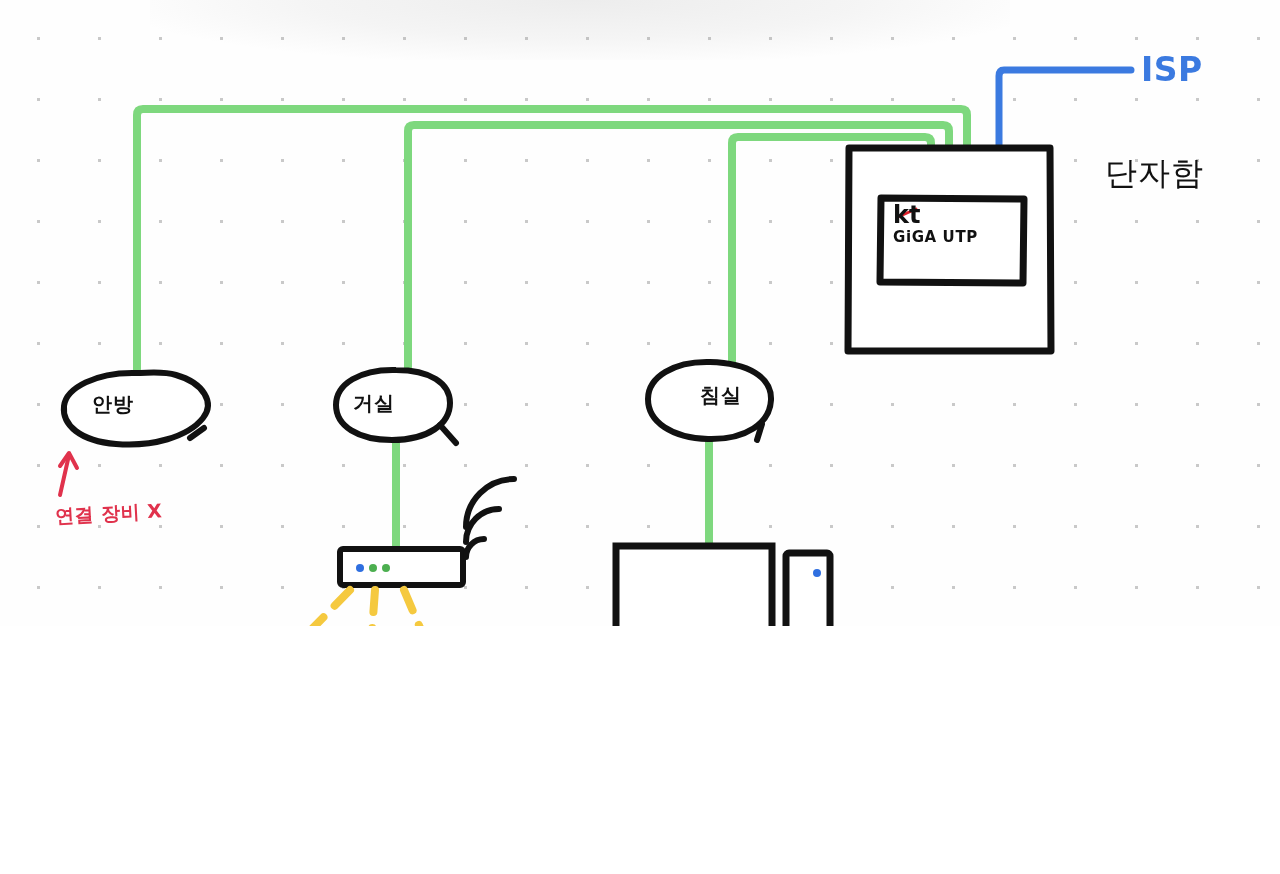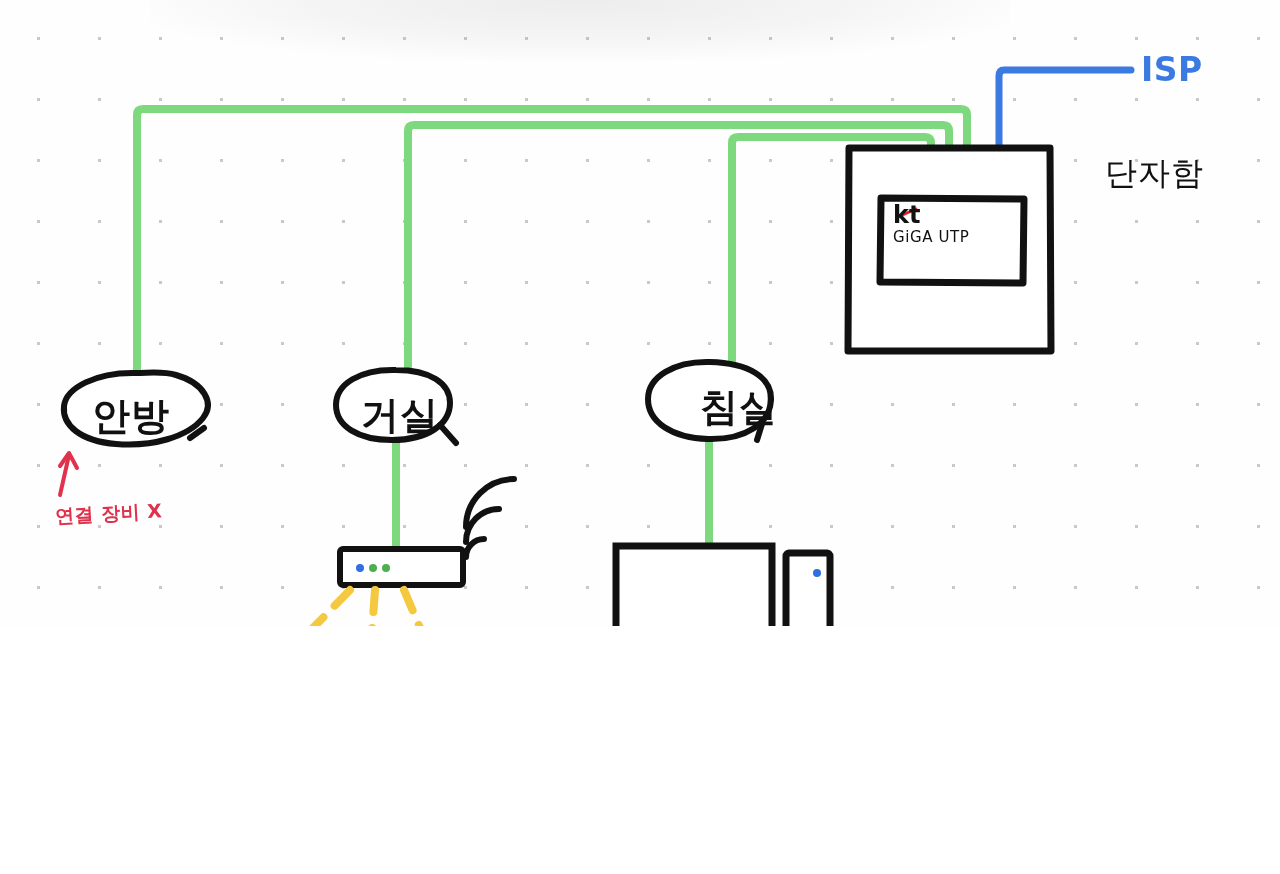--- a/index.html
+++ b/index.html
@@ -63,34 +63,34 @@
     top: 203px;
     font-size: 24px;
     font-weight: 700;
     color: #111111;
     line-height: 1;
   }
   #kt-model {
     left: 893px;
     top: 228px;
     font-size: 15px;
-    font-weight: 400;
+    font-weight: 700;
     color: #111111;
     letter-spacing: 0.6px;
   }
   .room-text {
     position: absolute;
-    font-size: 38px;
+    font-size: 20px;
     font-weight: 800;
     color: #111111;
     letter-spacing: 1px;
     white-space: nowrap;
   }
   #room-text-0 { left: 92px;  top: 391px; }
-  #room-text-1 { left: 361px; top: 390px; }
+  #room-text-1 { left: 353px; top: 390px; }
   #room-text-2 { left: 700px; top: 382px; }
   #note-text {
     left: 55px;
     top: 501px;
     font-size: 19px;
     font-weight: 700;
     color: #e0324c;
     letter-spacing: 0.5px;
     transform: rotate(-3deg);
   }

